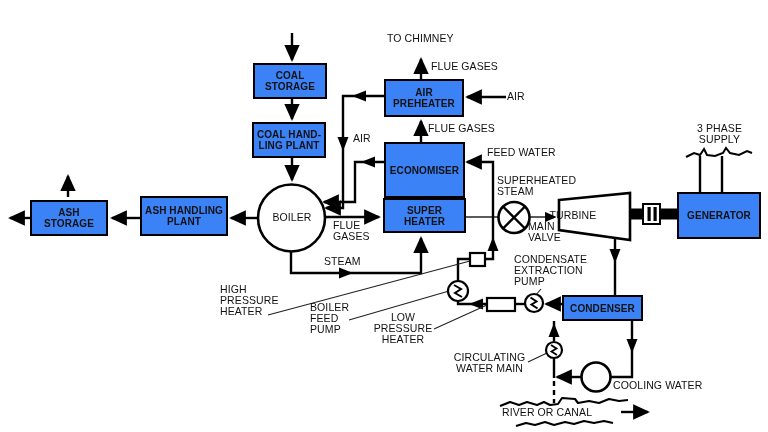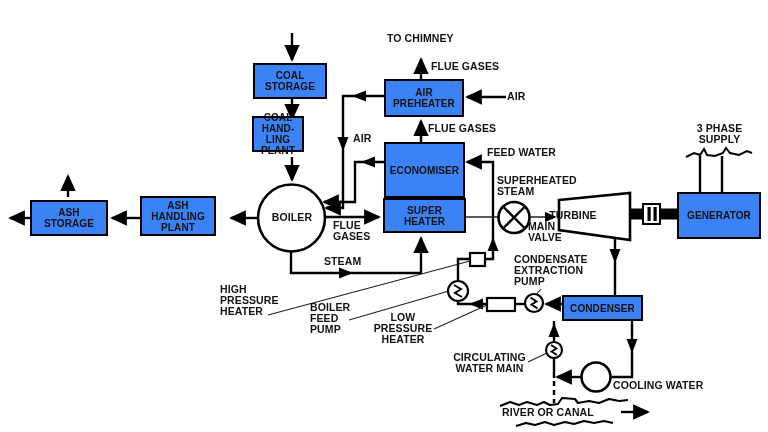--- a/index.html
+++ b/index.html
@@ -3,21 +3,21 @@
 <meta charset="utf-8">
 <style>
   html,body{margin:0;padding:0;background:#fff;}
   .stage{position:relative;width:768px;height:432px;background:#ffffff;overflow:hidden;
          font-family:"Liberation Sans",sans-serif;}
   .stage svg{position:absolute;left:0;top:0;}
   .box{position:absolute;border:2.5px solid #000;background:#3b82f6;box-sizing:border-box;
        display:flex;align-items:center;justify-content:center;text-align:center;
        font-weight:bold;font-size:10px;line-height:11px;color:#111;
        white-space:pre-line;letter-spacing:.1px;}
-  .lbl{position:absolute;font-weight:bold;font-size:10.5px;line-height:11px;color:#111;
+  .lbl{position:absolute;font-weight:normal;font-size:10.5px;line-height:11px;color:#111;
        white-space:pre-line;letter-spacing:.1px;}
   .lbl.c{text-align:center;}
 </style>
 </head>
 <body>
 
 <div class="stage">
 
   <svg width="768" height="432" viewBox="0 0 768 432">
     <defs>
@@ -131,25 +131,25 @@
     <circle cx="596" cy="377" r="14.5" fill="#fff" stroke="#000" stroke-width="2.6"></circle>
 
     <g stroke="#000" stroke-width="2.1" fill="none" stroke-linejoin="round">
       <path d="M500,406 l10,-4 l9,3 l8,-3 l10,3 l7,-3 l6,3 l8,-1 l4,-6 l13,1 l3,4 l11,-2 l10,2 l10,-4 l10,2 l9,-1"></path>
       <path d="M516,426 l10,-3 l9,2 l10,-3 l9,3 l11,-3 l9,2 l10,-3 l10,2 l10,-2 l9,2"></path>
     </g>
   </svg>
 
   <div class="box" style="left:253px;top:63px;width:74px;height:36px">COAL
 STORAGE</div>
-  <div class="box" style="left:252px;top:116px;width:52px;height:36px">COAL HAND-
+  <div class="box" style="left:252px;top:122px;width:74px;height:36px">COAL HAND-
 LING PLANT</div>
   <div class="box" style="left:30px;top:200px;width:78px;height:36px">ASH
 STORAGE</div>
-  <div class="box" style="left:140px;top:196px;width:76px;height:40px">ASH HANDLING
+  <div class="box" style="left:140px;top:196px;width:88px;height:40px">ASH HANDLING
 PLANT</div>
   <div class="box" style="left:384px;top:79px;width:80px;height:38px">AIR
 PREHEATER</div>
   <div class="box" style="left:384px;top:142px;width:81px;height:56px">ECONOMISER</div>
   <div class="box" style="left:383px;top:198px;width:83px;height:35px">SUPER
 HEATER</div>
   <div class="box" style="left:562px;top:295px;width:81px;height:26px">CONDENSER</div>
   <div class="box" style="left:677px;top:192px;width:84px;height:47px">GENERATOR</div>
 
   <div class="lbl c" style="left:259px;top:212px;width:66px">BOILER</div>

